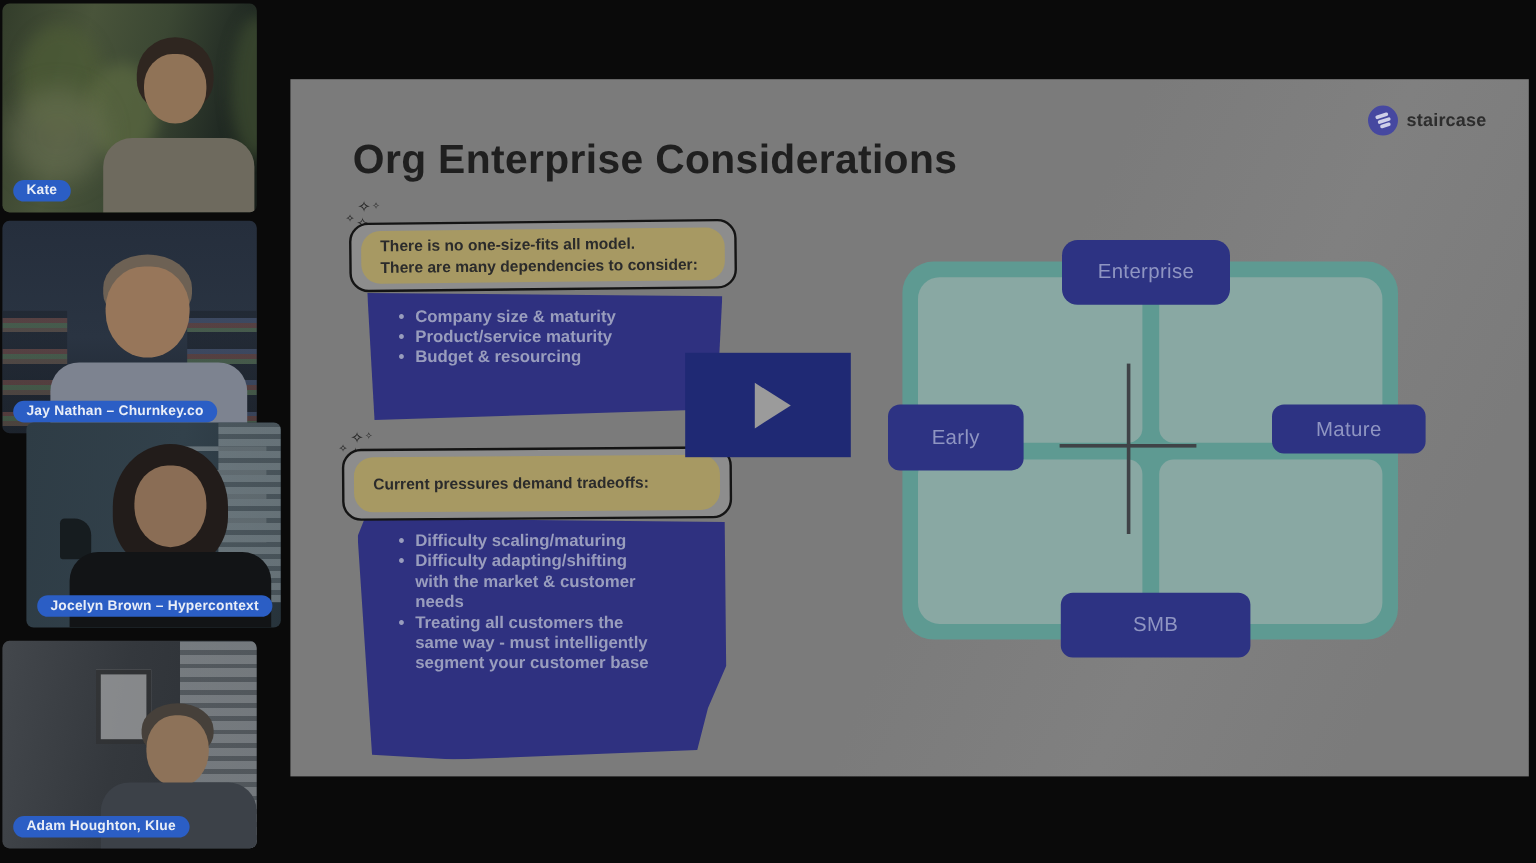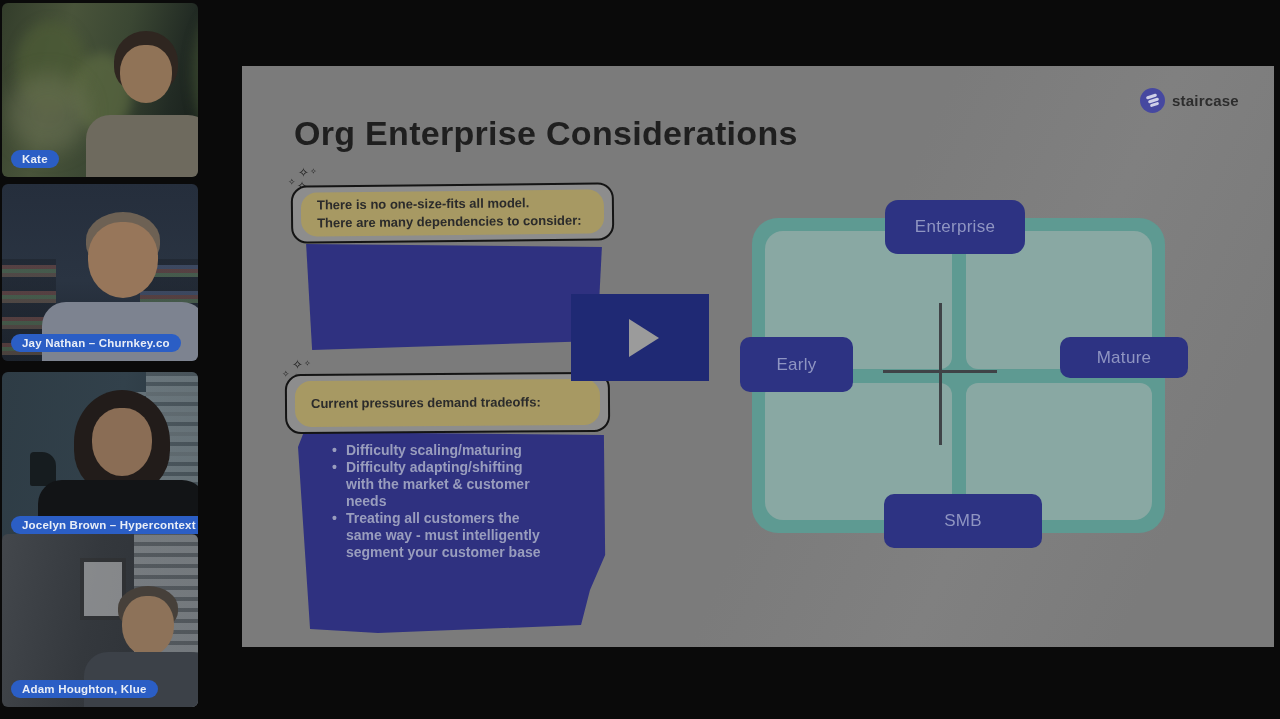--- a/index.html
+++ b/index.html
@@ -1,23 +1,23 @@
 <!DOCTYPE html>
 <html><head>
 <meta charset="utf-8">
 <style>
   html,body{margin:0;padding:0;background:#0a0a0a;}
   *{box-sizing:border-box;font-family:"Liberation Sans", sans-serif;}
   .stage{position:relative;width:1280px;height:719px;background:#0a0a0a;overflow:hidden;}
 
   
-  .tile{position:absolute;left:2px;width:196px;border-radius:6px;overflow:hidden;background:#20242a;text-align:center;}
+  .tile{position:absolute;left:2px;width:212px;border-radius:6px;overflow:hidden;background:#20242a;text-align:center;}
   .tile-1{top:3px;height:174px;background:linear-gradient(105deg,#333d2b 0%,#49543a 30%,#3b4733 55%,#222b24 80%,#161d19 100%);}
   .tile-2{top:184px;height:177px;background:linear-gradient(180deg,#252e3c 0%,#2a3442 55%,#1d242e 100%);}
-  .tile-3{top:372px;height:171px;background:linear-gradient(100deg,#2e3c45 0%,#32414b 55%,#27333b 100%);}
+  .tile-3{top:352px;height:171px;background:linear-gradient(100deg,#2e3c45 0%,#32414b 55%,#27333b 100%);margin-left:20px;}
   .tile-4{top:534px;height:173px;background:linear-gradient(100deg,#43474c 0%,#34383d 45%,#2b2f34 100%);}
   .decor{position:absolute;}
   .blob{border-radius:50%;filter:blur(6px);}
   .plant-a{left:14px;top:18px;width:70px;height:90px;background:#4c5a36;opacity:.8;}
   .plant-b{left:70px;top:50px;width:60px;height:80px;background:#5d6b42;opacity:.7;}
   .plant-c{left:190px;top:10px;width:44px;height:120px;background:#3c4a30;opacity:.8;}
   .wall-light{left:6px;top:70px;width:80px;height:80px;background:#6d7456;opacity:.55;filter:blur(10px);}
   .shelf-left{left:0;top:75px;width:54px;height:102px;background:repeating-linear-gradient(0deg,#1c222b 0 6px,#6f5a4a 6px 10px,#5d7a55 10px 14px,#7a4c44 14px 18px,#1c222b 18px 26px);opacity:.55;}
   .shelf-right{right:0;top:75px;width:58px;height:102px;background:repeating-linear-gradient(0deg,#1c222b 0 6px,#5d7a55 6px 10px,#7a4c44 10px 14px,#4c5a7a 14px 18px,#1c222b 18px 26px);opacity:.55;}
   .white-shelves{left:110px;top:20px;width:90px;height:80px;background:repeating-linear-gradient(0deg,transparent 0 16px,#9aa4a8 16px 20px);opacity:.5;}
@@ -150,20 +150,31 @@
       <span style="left:0;top:12px;font-size:9px;">✧</span>
       <span style="left:9px;top:14px;font-size:12px;">✧</span>
     </div>
     <div class="purple-shape shape-1"></div>
     <div class="callout-box" style="left:49px;top:118px;width:323px;height:58px;transform:rotate(-0.6deg);">
       <div class="callout-tan">
         <div>There is no one-size-fits all model.</div>
         <div>There are many dependencies to consider:</div>
       </div>
     </div>
+    <ul class="bullets bullets-1">
+      <li>
+          <div>Company size &amp; maturity</div>
+        </li>
+      <li>
+          <div>Product/service maturity</div>
+        </li>
+      <li>
+          <div>Budget &amp; resourcing</div>
+        </li>
+    </ul>
 
     <div class="sparkles" style="left:40px;top:292px;width:30px;height:32px;">
       <span style="left:10px;top:0;font-size:13px;">✧</span>
       <span style="left:22px;top:2px;font-size:8px;">✧</span>
       <span style="left:0;top:12px;font-size:9px;">✧</span>
       <span style="left:9px;top:14px;font-size:12px;">✧</span>
     </div>
     <div class="purple-shape shape-2"></div>
     <div class="callout-box" style="left:43px;top:307px;width:325px;height:60px;transform:rotate(-0.4deg);">
       <div class="callout-tan">

